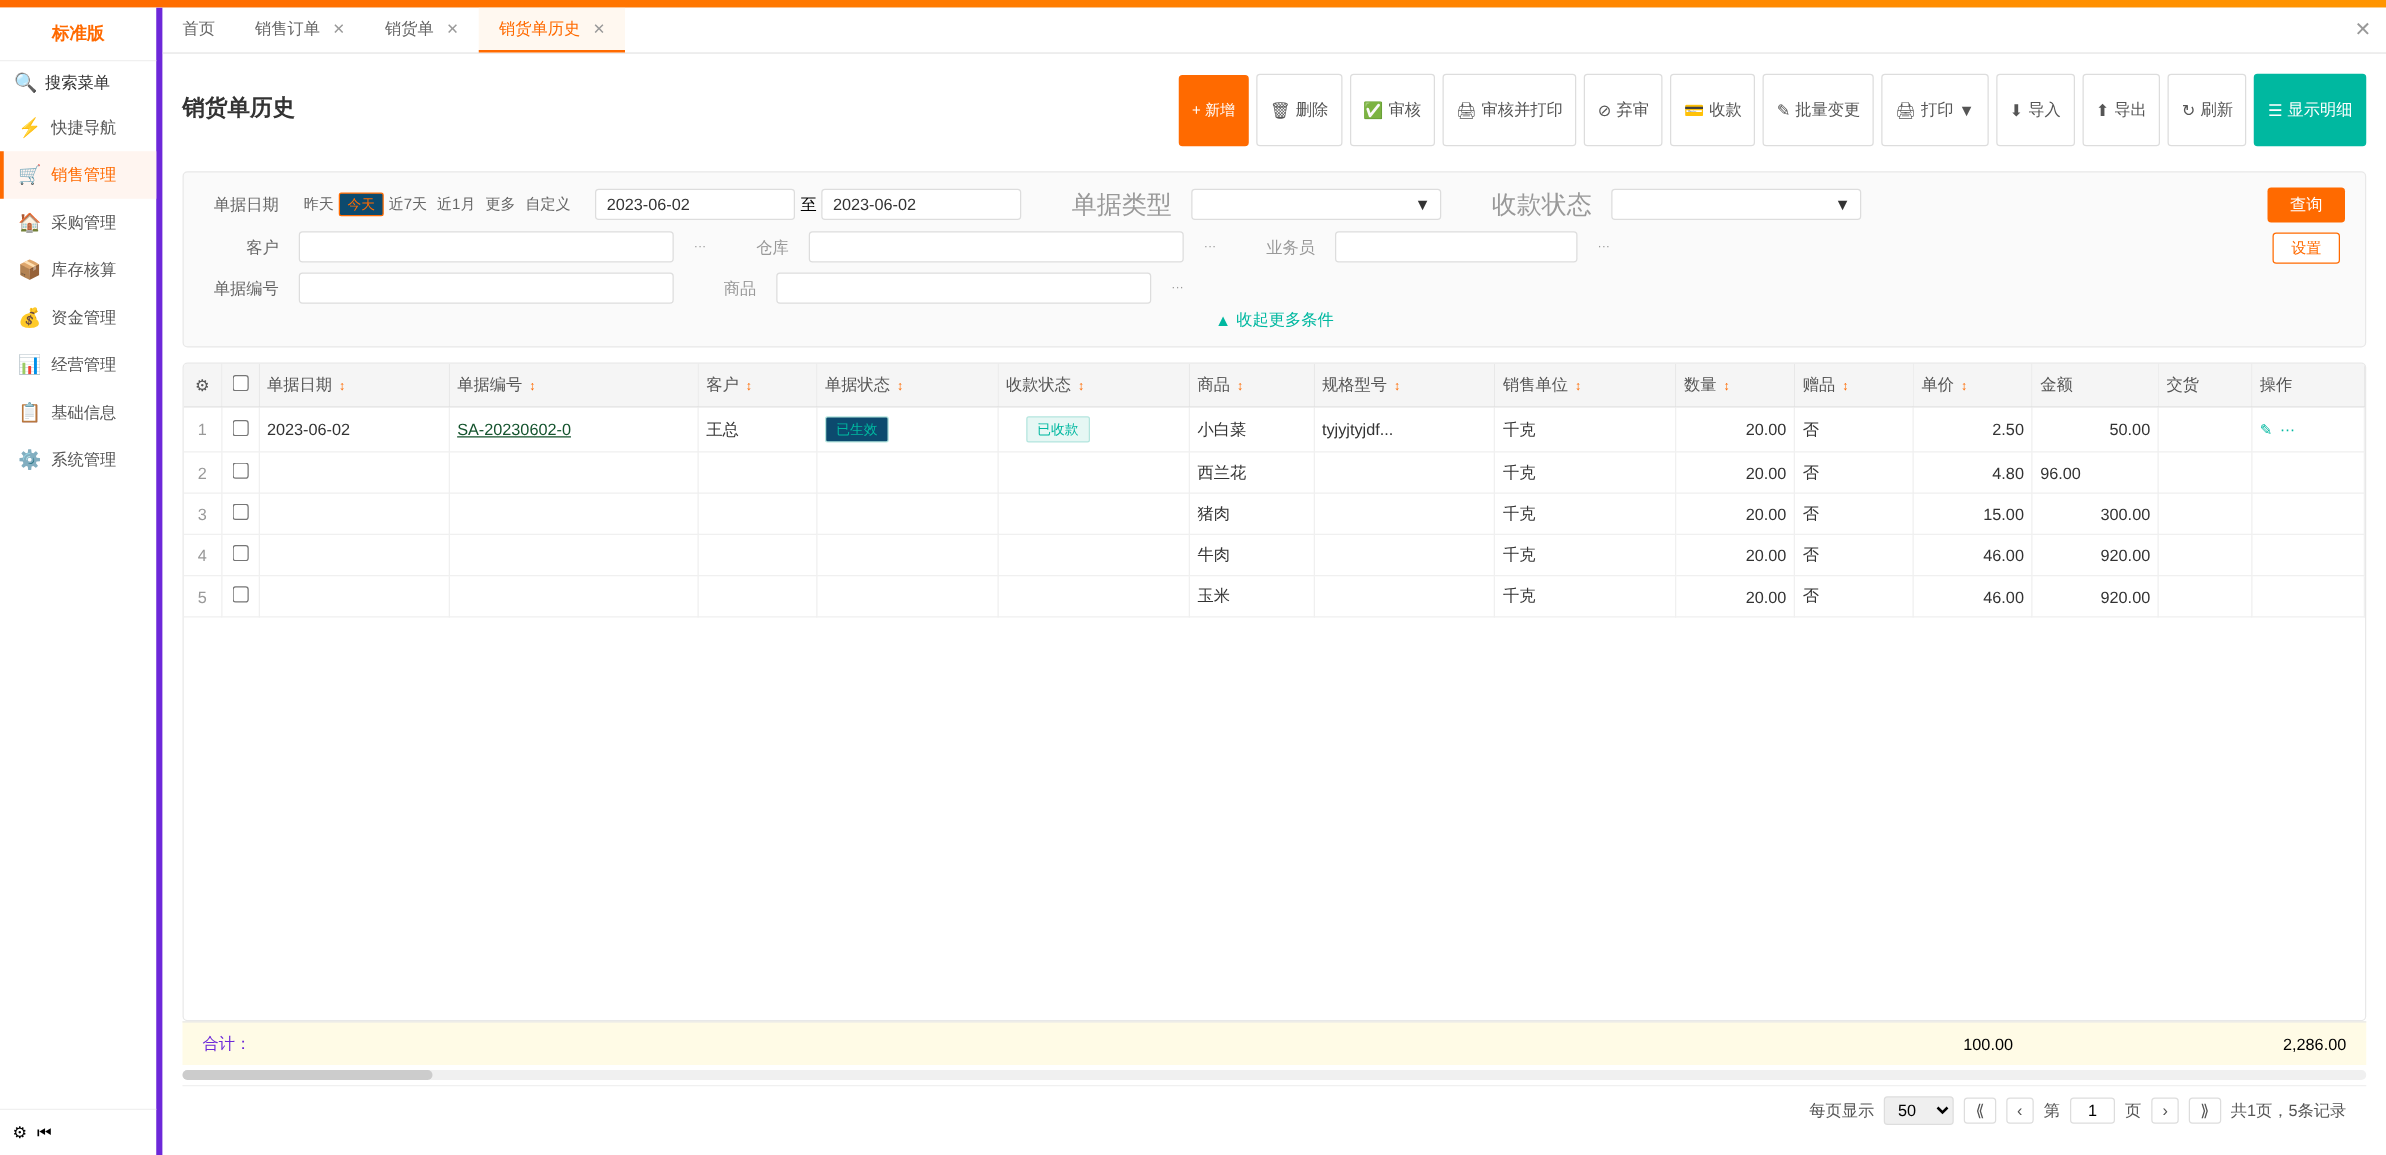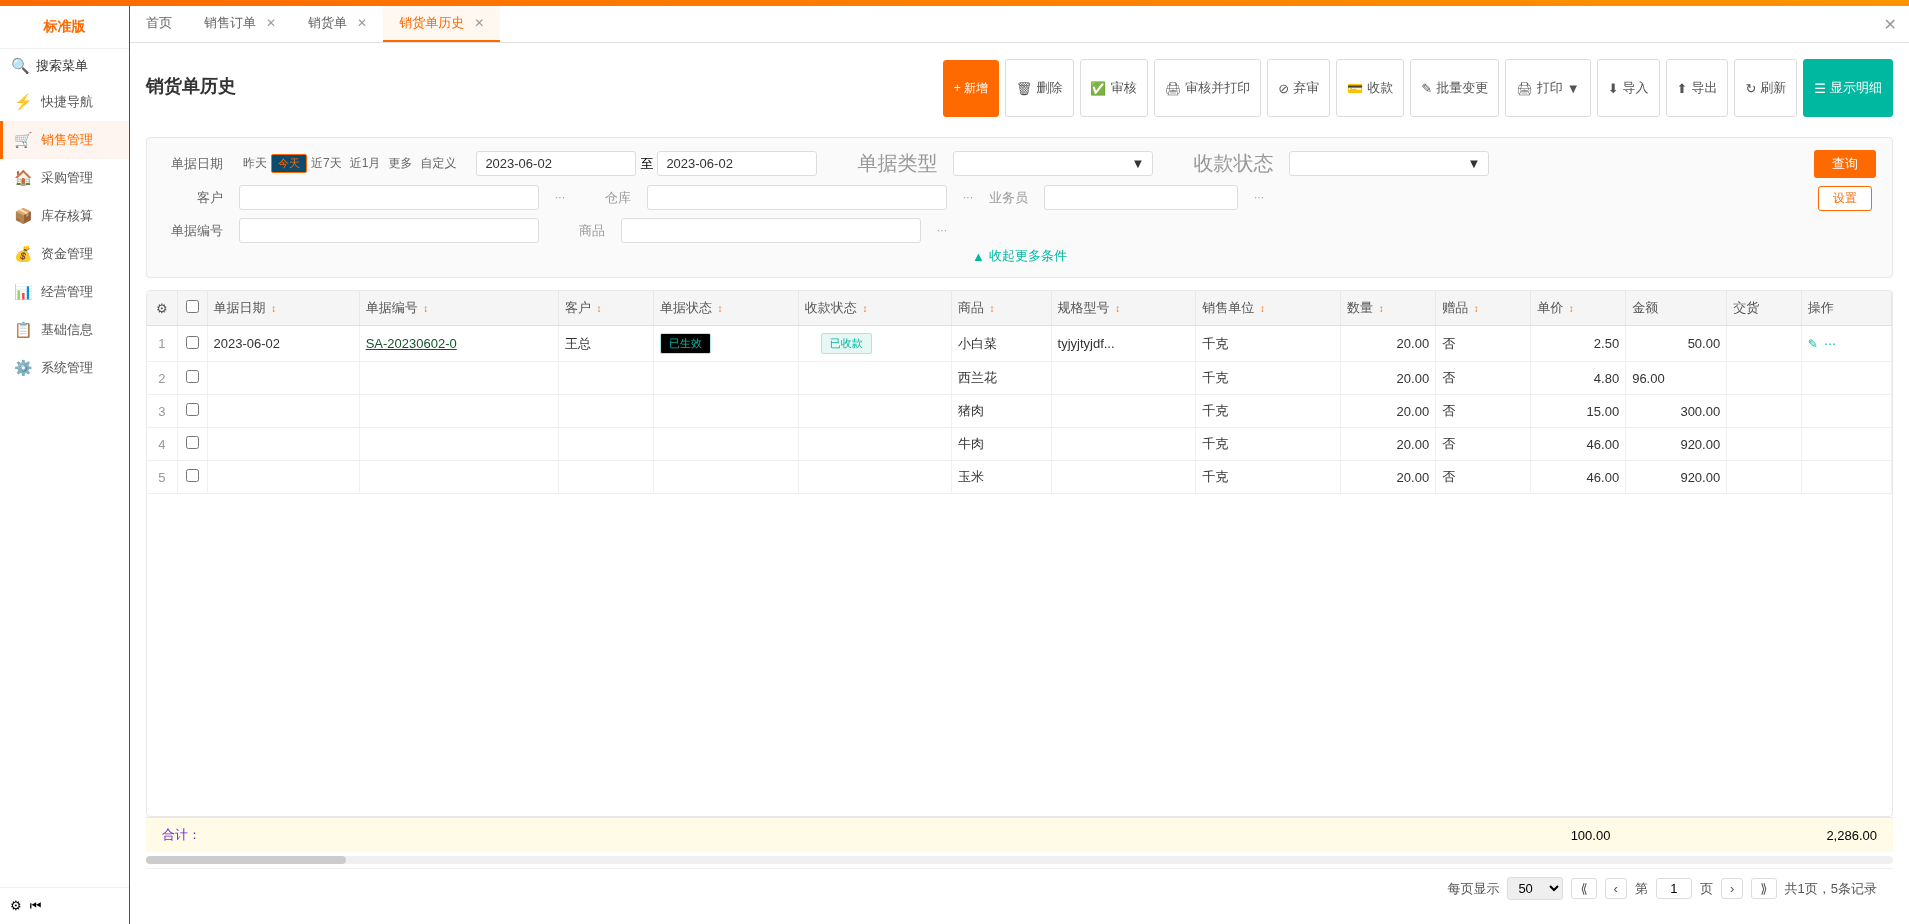--- a/index.html
+++ b/index.html
@@ -5,21 +5,21 @@
     * { box-sizing: border-box; margin: 0; padding: 0; font-family: 'Microsoft YaHei', Arial, sans-serif; font-size: 13px; }
     body { display: flex; flex-direction: column; height: 924px; overflow: hidden; background: #f5f5f5; }
     
     
     .top-bar { height: 6px; background: linear-gradient(90deg, #ff6a00, #ff9500); }
     
     
     .main-layout { display: flex; flex: 1; overflow: hidden; }
     
     
-    .sidebar { width: 130px; background: #fff; border-right: 1px solid #6d28d9; display: flex; flex-direction: column; }
+    .sidebar { width: 130px; background: #fff; border-right: 5px solid #6d28d9; display: flex; flex-direction: column; }
     .sidebar-search { display: flex; align-items: center; gap: 6px; padding: 8px 12px; cursor: pointer; color: #333; }
     .sidebar-item { display: flex; align-items: center; gap: 8px; padding: 10px 12px; cursor: pointer; color: #555; border-left: 3px solid transparent; }
     .sidebar-item.active { color: #ff6a00; border-left: 3px solid #ff6a00; background: #fff5f0; }
     .sidebar-icon { width: 18px; height: 18px; display: flex; align-items: center; justify-content: center; font-size: 15px; }
     .sidebar-bottom { margin-top: auto; border-top: 1px solid #f0f0f0; display: flex; padding: 10px; gap: 8px; }
     
     
     .content-area { flex: 1; display: flex; flex-direction: column; overflow: hidden; }
     
     
@@ -58,21 +58,21 @@
     
     
     .table-container { flex: 1; overflow: auto; border: 1px solid #e8e8e8; border-radius: 4px; }
     table { width: 100%; border-collapse: collapse; font-size: 12px; }
     thead tr { background: #f5f5f5; }
     th { padding: 8px 6px; border-bottom: 1px solid #e0e0e0; border-right: 1px solid #e8e8e8; text-align: left; color: #555; font-weight: normal; white-space: nowrap; position: sticky; top: 0; background: #f5f5f5; z-index: 1; }
     th.sortable { cursor: pointer; }
     td { padding: 7px 6px; border-bottom: 1px solid #f0f0f0; border-right: 1px solid #f0f0f0; color: #333; white-space: nowrap; }
     .th-sort { color: #ff6a00; margin-left: 2px; font-size: 10px; }
     .status-badge { display: inline-block; padding: 2px 8px; border-radius: 2px; font-size: 11px; }
-    .status-effective { background: #000000; color: #00b8a0; border: 1px solid #b3e5de; }
+    .status-effective { background: #0c4a6e; color: #00b8a0; border: 1px solid #b3e5de; }
     .status-collected { background: #e6f7f4; color: #00b8a0; border: 1px solid #b3e5de; margin-left: 16px; }
     .action-btn { color: #00b8a0; cursor: pointer; margin-right: 6px; font-size: 12px; }
     .gear-col { width: 30px; text-align: center; }
     .check-col { width: 30px; text-align: center; }
     .link-text { color: #14532d; cursor: pointer; text-decoration: underline; }
     
     
     .table-footer { background: #fffbe6; border-top: 1px solid #e8e8e8; padding: 8px 16px; display: flex; align-items: center; }
     .total-label { color: #6d28d9; }
     
@@ -252,21 +252,21 @@
               </div>
             </div>
 
             <div class="filter-row">
               <span class="filter-label">客户</span>
               <input type="text" class="filter-input filter-input-wide" style="">
               <span class="more-dots">···</span>
               <span style="color:#999; margin-left:24px;">仓库</span>
               <input type="text" class="filter-input filter-input-wide" style="">
               <span class="more-dots">···</span>
-              <span style="color:#999; ">业务员</span>
+              <span style="color:#999; margin-left:24px;">业务员</span>
               <input type="text" class="filter-input" style="min-width: 120px;">
               <span class="more-dots">···</span>
             </div>
 
             <div class="filter-row">
               <span class="filter-label">单据编号</span>
               <input type="text" class="filter-input filter-input-wide" style="">
               <span style="color:#999; margin-left:24px;">商品</span>
               <input type="text" class="filter-input filter-input-wide" style="">
               <span class="more-dots">···</span>

